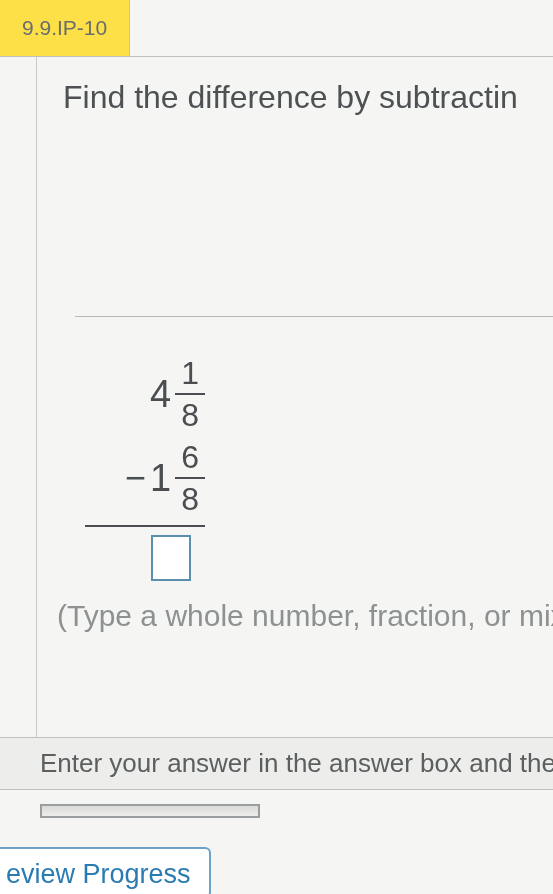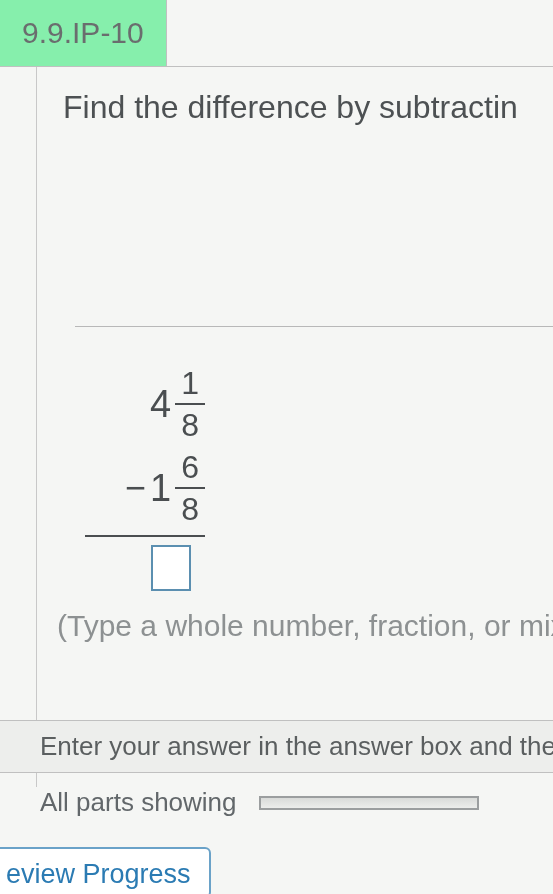--- a/index.html
+++ b/index.html
@@ -11,23 +11,23 @@
       overflow: hidden;
       position: relative;
       color: #54585a;
     }
     .tab-bar {
       display: flex;
       border-bottom: 1px solid #c0c0c0;
     }
     .tab {
       padding: 16px 22px;
-      background: #86efac;
+      background: #fde047;
       border-right: 1px solid #c0c0c0;
-      font-size: 30px;
+      font-size: 21px;
       color: #6a6d6e;
     }
     .content {
       padding: 22px 0 0 20px;
       border-left: 1px solid #c8c8c8;
       margin-left: 36px;
       min-height: 720px;
     }
     .prompt {
       font-size: 32px;
@@ -161,18 +161,17 @@
     <div class="math-rule"></div>
     <input class="answer-box" type="text" style="">
   </div>
 
   <div class="hint">(Type a whole number, fraction, or mixed n</div>
 </div>
 
 <div class="bottom-bar">
   <div class="instr">Enter your answer in the answer box and then clic</div>
   <div class="parts-row">
-    <span>All parts showing</span>
     <div class="progress-track"></div>
   </div>
 </div>
 
 <button class="review-btn">eview Progress</button>
 
 </body></html>

